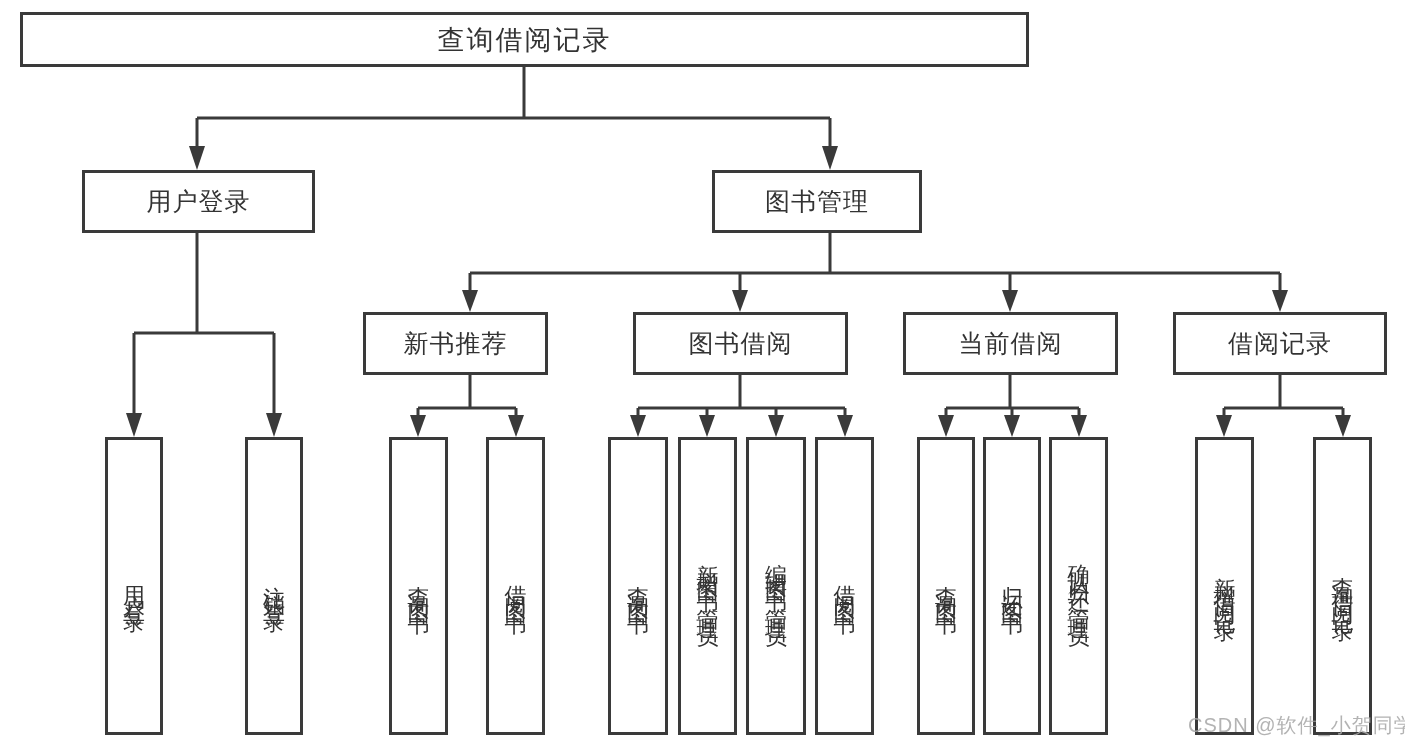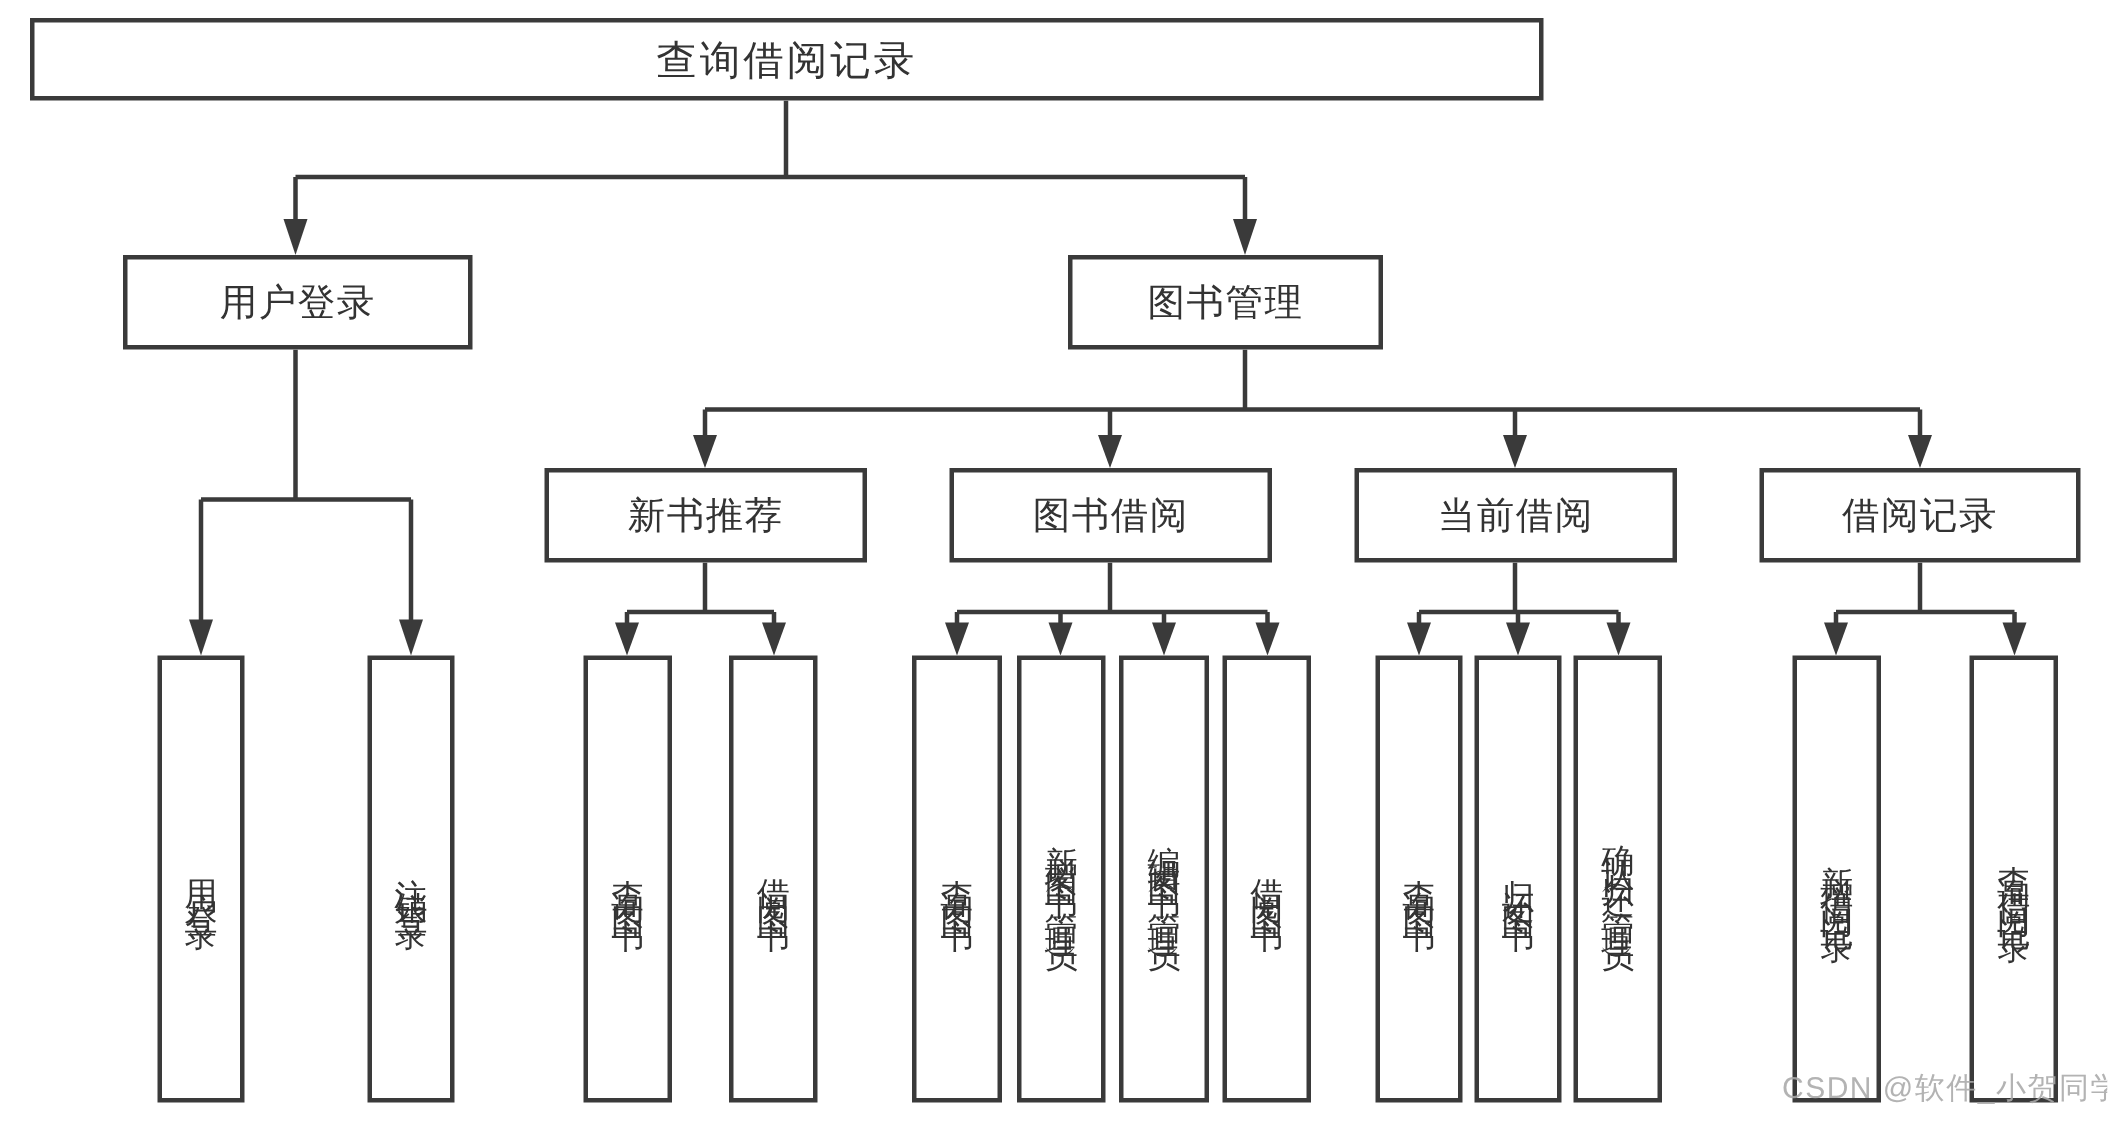--- a/index.html
+++ b/index.html
@@ -73,21 +73,21 @@
       <polygon points="1216,415 1232,415 1224,437"></polygon>
       <polygon points="1335,415 1351,415 1343,437"></polygon>
     </g>
   </svg>
 
   <div class="box hbox root" style="left:20px;top:12px;width:1009px;height:55px">查询借阅记录</div>
 
   <div class="box hbox" style="left:82px;top:170px;width:233px;height:63px">用户登录</div>
   <div class="box hbox" style="left:712px;top:170px;width:210px;height:63px">图书管理</div>
 
-  <div class="box hbox" style="left:363px;top:312px;width:215px;height:63px">新书推荐</div>
+  <div class="box hbox" style="left:363px;top:312px;width:185px;height:63px">新书推荐</div>
   <div class="box hbox" style="left:903px;top:312px;width:215px;height:63px">当前借阅</div>
   <div class="box hbox" style="left:633px;top:312px;width:215px;height:63px">图书借阅</div>
   <div class="box hbox" style="left:1173px;top:312px;width:214px;height:63px">借阅记录</div>
 
   <div class="box leaf" style="left:105px;top:437px;width:58px;height:298px">用户登录</div>
   <div class="box leaf" style="left:245px;top:437px;width:58px;height:298px">注销登录</div>
 
   <div class="box leaf" style="left:389px;top:437px;width:59px;height:298px">查询图书</div>
   <div class="box leaf" style="left:486px;top:437px;width:59px;height:298px">借阅图书</div>
 

